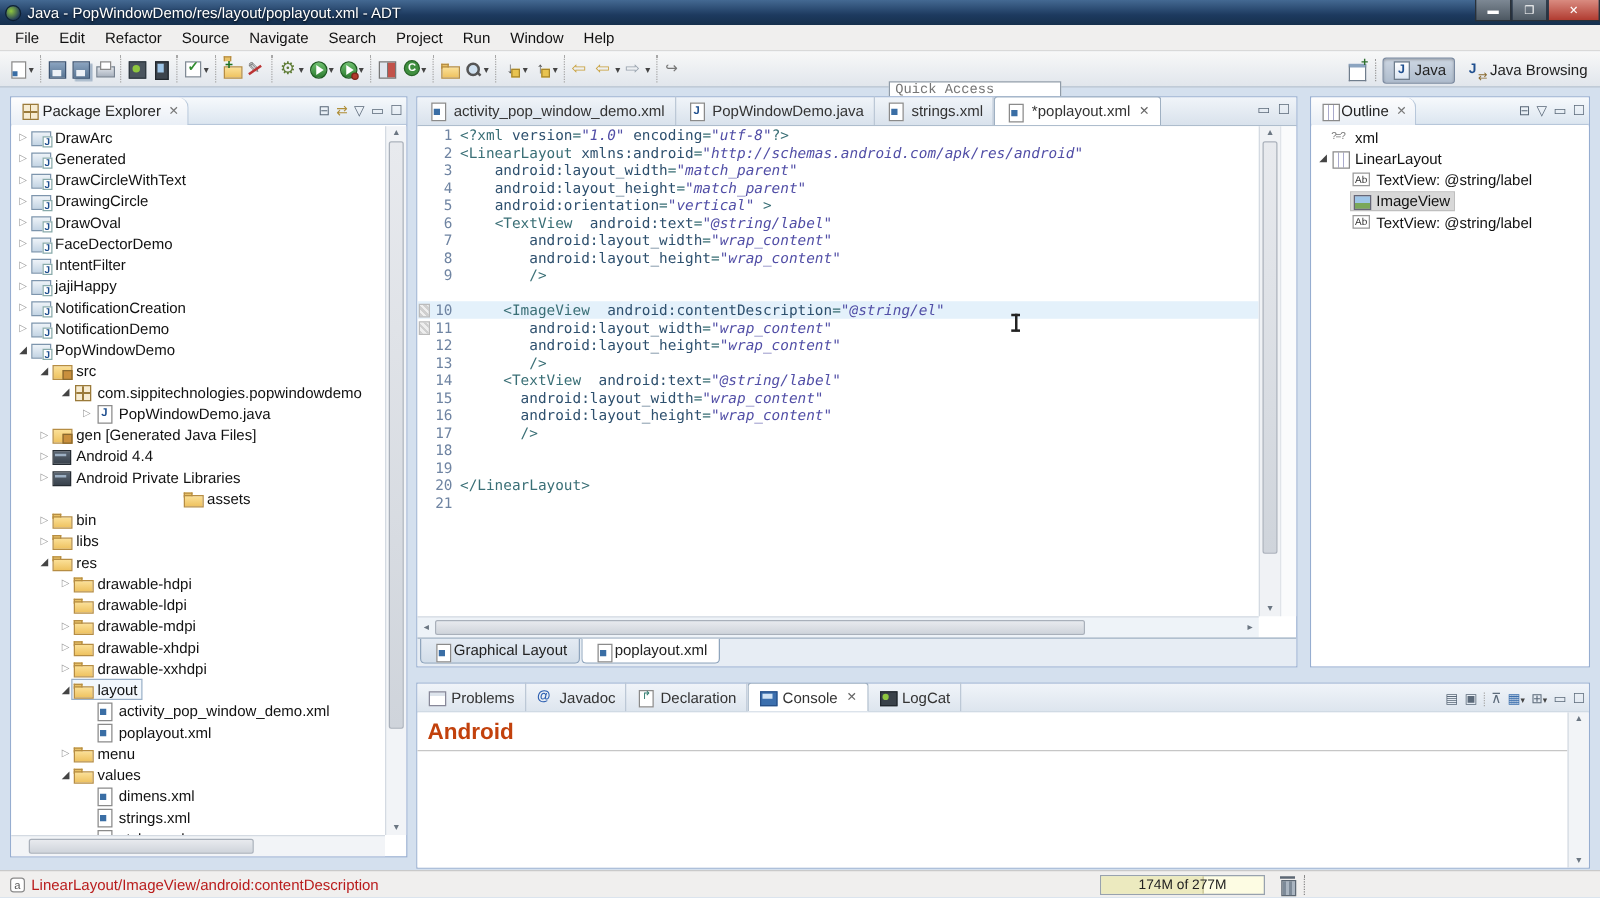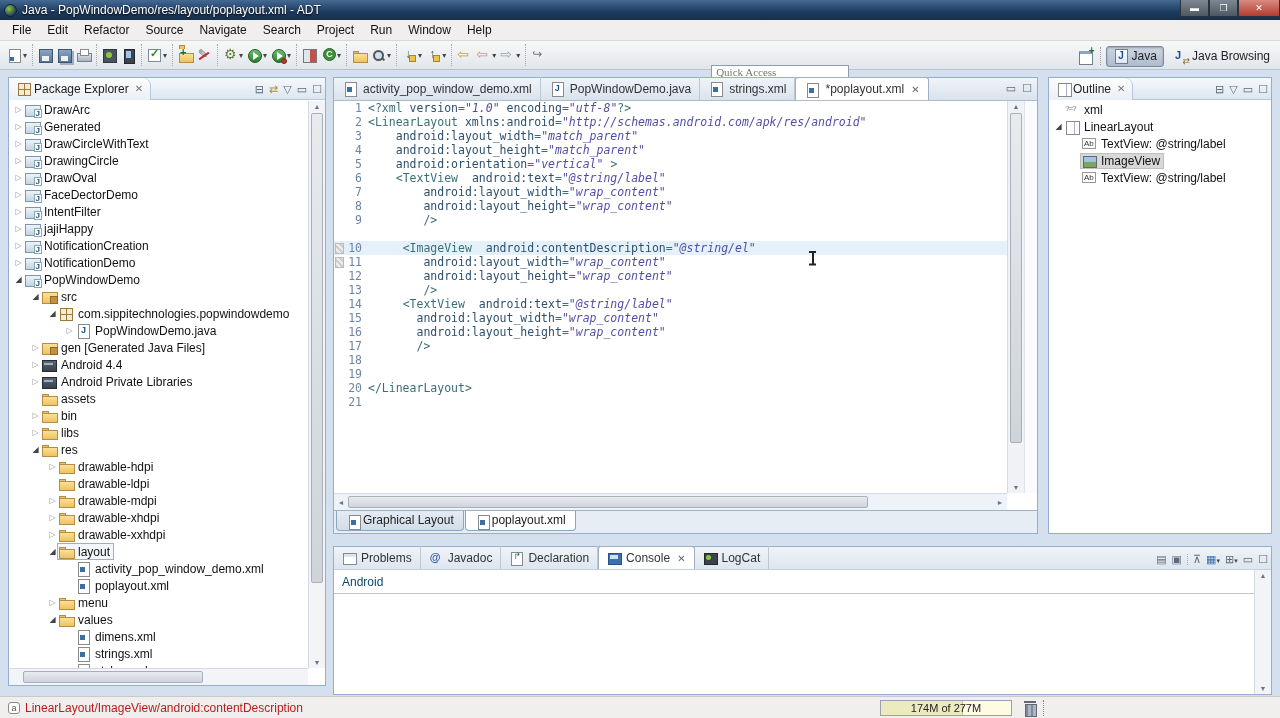--- a/index.html
+++ b/index.html
@@ -22,21 +22,21 @@
 
   
   #toolbar { height:29px; background:linear-gradient(#f8f8f8,#e1e6ec); border-bottom:1px solid #b9c3cf;
     display:flex; align-items:center; padding:0 2px; position:relative; }
   .tb-group { display:flex; align-items:center; padding:0 3px; border-left:1px dotted #a8a8a8; height:22px; }
   .tb-group:first-child { border-left:none; }
   .tb-btn { display:flex; align-items:center; padding:1px 2px; border-radius:2px; height:20px; }
   .tb-caret { font-size:8px; color:#444; margin-left:1px; }
   #quick-access-wrap { margin-left:160px; display:flex; align-items:center; }
   #quick-access { width:138px; height:14px; border:1px solid #8f9ba8; font-size:11px; padding:0 4px;
-    font-family:Liberation Serif, serif; color:#333; background:#fff;margin-top:34px; }
+    font-family:Liberation Mono, monospace; color:#333; background:#fff;margin-top:34px; }
   #perspectives { position:absolute; right:4px; top:3px; display:flex; align-items:center; height:24px; }
   .persp-sep { width:1px; height:18px; border-left:1px dotted #9a9a9a; margin:0 5px; }
   .persp-btn { display:flex; align-items:center; gap:4px; padding:2px 6px; border-radius:3px; color:#222; }
   .persp-btn.active { background:linear-gradient(#cdd6e2,#aebccd); border:1px solid #7b8aa0; box-shadow:inset 0 1px 2px rgba(0,0,0,.25); }
 
   
   .mi { display:inline-block; position:relative; width:15px; height:15px; }
   .mi.doc::before { content:""; position:absolute; left:2px; top:1px; width:10px; height:12px; background:#fff; border:1px solid #8a8a8a; }
   .mi.doc.blue::after { content:""; position:absolute; left:3px; bottom:2px; width:4px; height:4px; background:#3a6ea5; }
   .mi.floppy::before { content:""; position:absolute; left:1px; top:1px; width:12px; height:12px; background:linear-gradient(#8ba4c0,#5a7694); border:1px solid #3d5472; }
@@ -163,21 +163,21 @@
   .ci-problems::before { content:""; position:absolute; left:1px; top:2px; width:12px; height:10px; border:1px solid #889; background:linear-gradient(#dde4ec 30%,#fff 30%); }
   .ci-javadoc::before { content:"@"; position:absolute; left:1px; top:0; color:#2a5db0; font-size:11px; font-weight:bold; }
   .ci-decl::before { content:""; position:absolute; left:2px; top:1px; width:10px; height:12px; background:#fff; border:1px solid #8a8a8a; }
   .ci-decl::after { content:"↱"; position:absolute; left:4px; top:0px; font-size:9px; color:#2e7a6e; }
   .ci-console::before { content:""; position:absolute; left:1px; top:2px; width:12px; height:10px; background:#3b6fae; border:1px solid #27518a; }
   .ci-console::after { content:""; position:absolute; left:3px; top:4px; width:8px; height:4px; background:#cfe2f5; }
   .ci-logcat::before { content:""; position:absolute; left:1px; top:2px; width:12px; height:10px; background:#3a424a; border:1px solid #22282e; }
   .ci-logcat::after { content:""; position:absolute; left:3px; top:4px; width:5px; height:5px; border-radius:50%; background:#8ec63f; }
 
   #console-content { position:absolute; left:0; right:17px; top:23px; bottom:0; background:#fff; }
-  #console-title { font-weight:normal; color:#0c4a6e; padding:5px 8px 4px; border-bottom:1px solid #c6c6c6; font-size:12px; }
+  #console-title { font-weight:bold; color:#c2410c; padding:5px 8px 4px; border-bottom:1px solid #c6c6c6; font-size:18px; }
 
   
   #statusbar { position:absolute; left:0; right:0; top:696px; height:22px; background:#f0efee; border-top:1px solid #c9c9c9;
     display:flex; align-items:center; padding:0 8px; }
   .st-icon { width:12px; height:12px; border:1px solid #8a8a8a; border-radius:3px; color:#555; font-size:9px; line-height:11px; text-align:center; margin-right:5px; background:#fff; }
   #heap { position:absolute; right:268px; width:132px; height:16px; border:1px solid #98a2ae; background:#fdfce3; font-size:11px; text-align:center; line-height:15px; color:#222; }
   #heap .fill { position:absolute; left:0; top:0; bottom:0; background:#eceabf; border-right:1px solid #c5c192; }
   #heap .txt { position:relative; z-index:2; }
   #trash { position:absolute; right:244px; width:12px; height:14px; }
   #trash::before { content:""; position:absolute; left:1px; top:3px; width:10px; height:11px; background:linear-gradient(90deg,#7d8a98 25%,#aab5c1 25%,#aab5c1 50%,#7d8a98 50%,#7d8a98 75%,#aab5c1 75%); border:1px solid #5d6874; }
@@ -463,21 +463,21 @@
           <span class="tree-label">Android 4.4</span>
         </span>
       </div>
       <div class="tree-row" style="padding-left: 21px;">
         <span class="tr-arrow">▷</span>
         <span class="labelwrap">
           <span class="fi fi-lib"></span>
           <span class="tree-label">Android Private Libraries</span>
         </span>
       </div>
-      <div class="tree-row" style="padding-left: 21px;">
+      <div class="tree-row" style="padding-left: 21px; justify-content: center;">
         <span class="tr-arrow"></span>
         <span class="labelwrap">
           <span class="fi fi-folder"></span>
           <span class="tree-label">assets</span>
         </span>
       </div>
       <div class="tree-row" style="padding-left: 21px;">
         <span class="tr-arrow">▷</span>
         <span class="labelwrap">
           <span class="fi fi-folder"></span>

